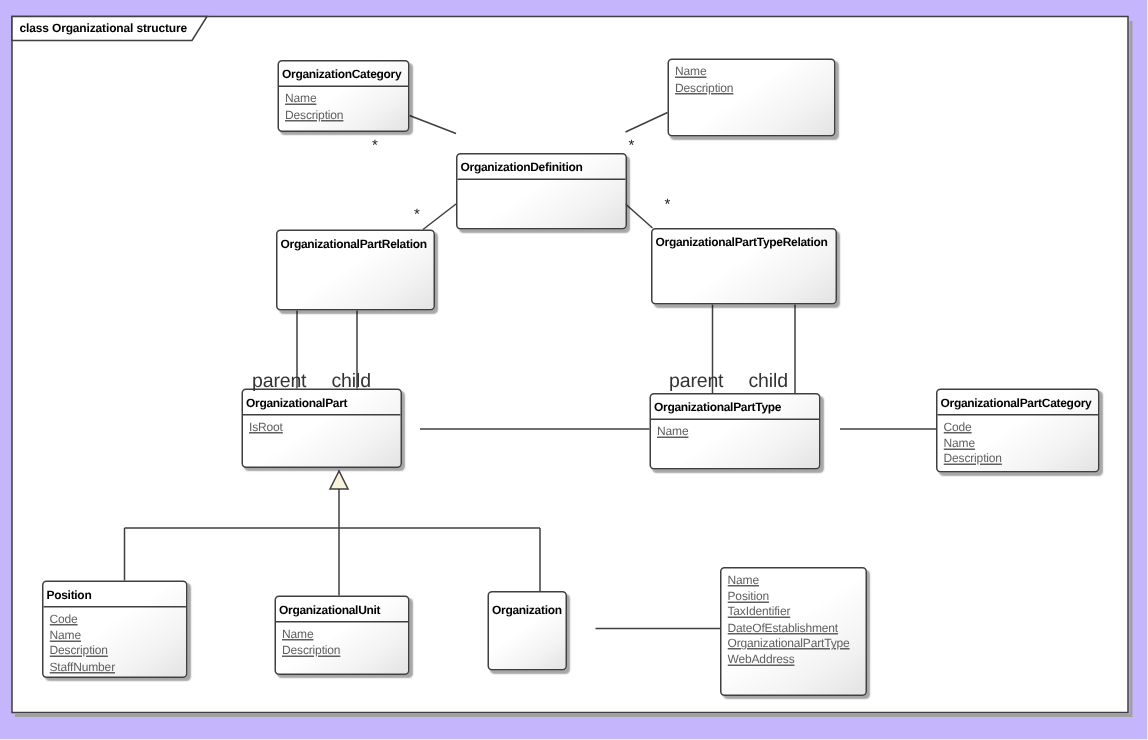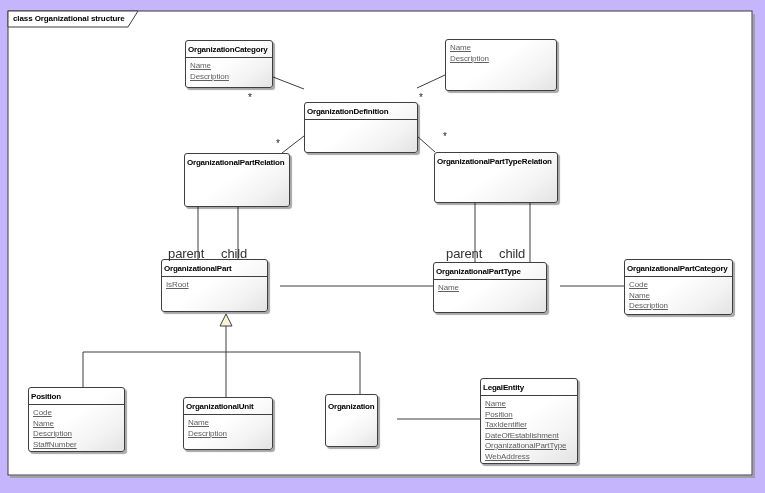--- a/index.html
+++ b/index.html
@@ -130,21 +130,20 @@
       <div class="attr">Name</div>
       <div class="attr">Description</div>
     </div>
   </div>
 
   <div class="cls" style="left:325px;top:394px;width:53px;height:53px">
     <div class="title" style="padding-top:7px;">Organization</div>
   </div>
 
   <div class="cls with-attrs" style="left:480px;top:378px;width:98px;height:86px">
-    <div class="title">LegalEntity</div>
     <div class="attrs">
       <div class="attr">Name</div>
       <div class="attr">Position</div>
       <div class="attr">TaxIdentifier</div>
       <div class="attr">DateOfEstablishment</div>
       <div class="attr">OrganizationalPartType</div>
       <div class="attr">WebAddress</div>
     </div>
   </div>
 

